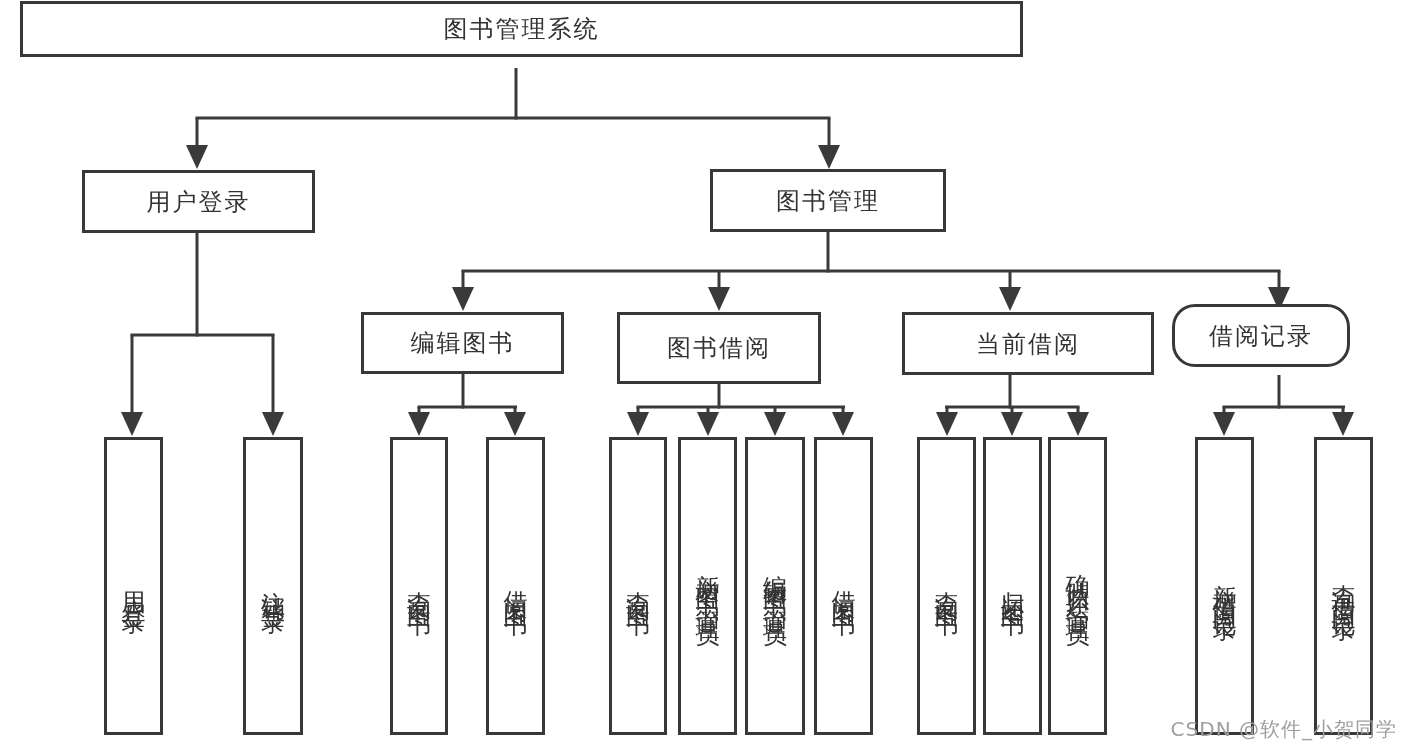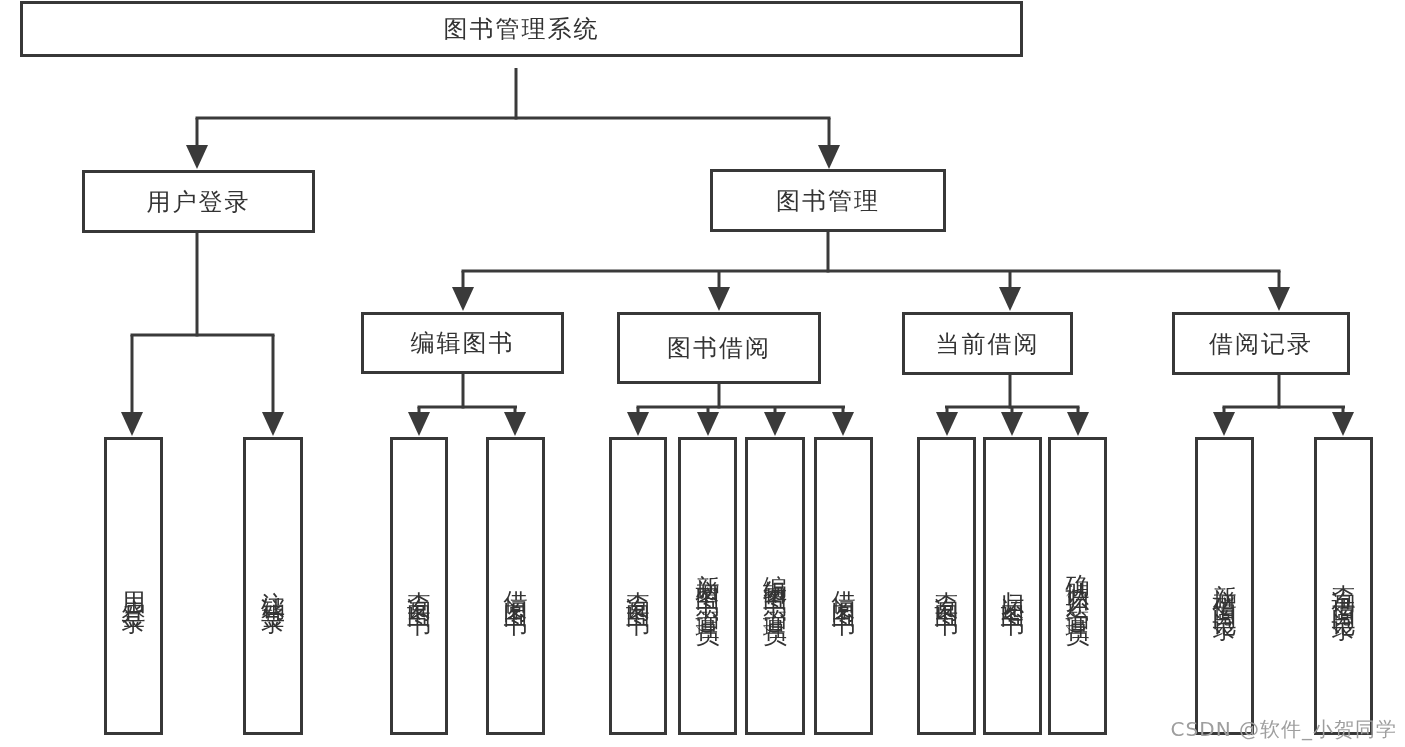--- a/index.html
+++ b/index.html
@@ -141,22 +141,22 @@
     </g>
   </svg>
 
   <div class="hbox" style="left:20px; top:1px; width:1003px; height:56px;text-align:right;">图书管理系统</div>
 
   <div class="hbox" style="left:82px; top:170px; width:233px; height:63px;">用户登录</div>
   <div class="hbox" style="left:710px; top:169px; width:236px; height:63px;text-align:center;">图书管理</div>
 
   <div class="hbox" style="left:361px; top:312px; width:203px; height:62px;">编辑图书</div>
   <div class="hbox" style="left:617px; top:312px; width:204px; height:72px;">图书借阅</div>
-  <div class="hbox" style="left:902px; top:312px; width:171px; height:63px;">当前借阅</div>
-  <div class="hbox" style="left:1172px; top:312px; width:178px; height:63px;">借阅记录</div>
+  <div class="hbox" style="left:902px; top:312px; width:252px; height:63px;">当前借阅</div>
+  <div class="hbox" style="left:1172px; top:304px; width:178px; height:63px;border-radius:23px;">借阅记录</div>
 
   <div class="vbox" style="left:104px; width:59px;">用户登录</div>
   <div class="vbox" style="left:243px; width:60px;">注销登录</div>
 
   <div class="vbox" style="left:390px; width:58px;">查询图书</div>
   <div class="vbox" style="left:486px; width:59px;">借阅图书</div>
 
   <div class="vbox" style="left:609px; width:58px;">查询图书</div>
   <div class="vbox" style="left:678px; width:59px;">新增图书（管理员）</div>
   <div class="vbox" style="left:745px; width:60px;">编辑图书（管理员）</div>

